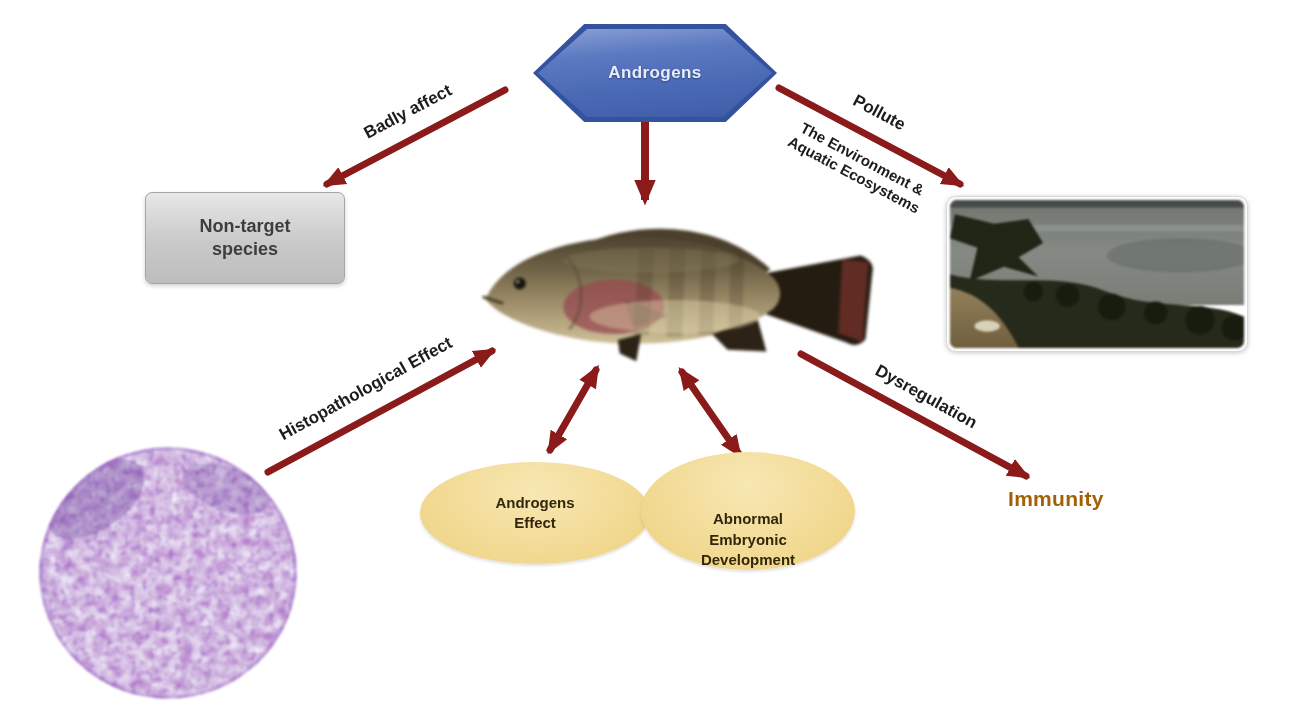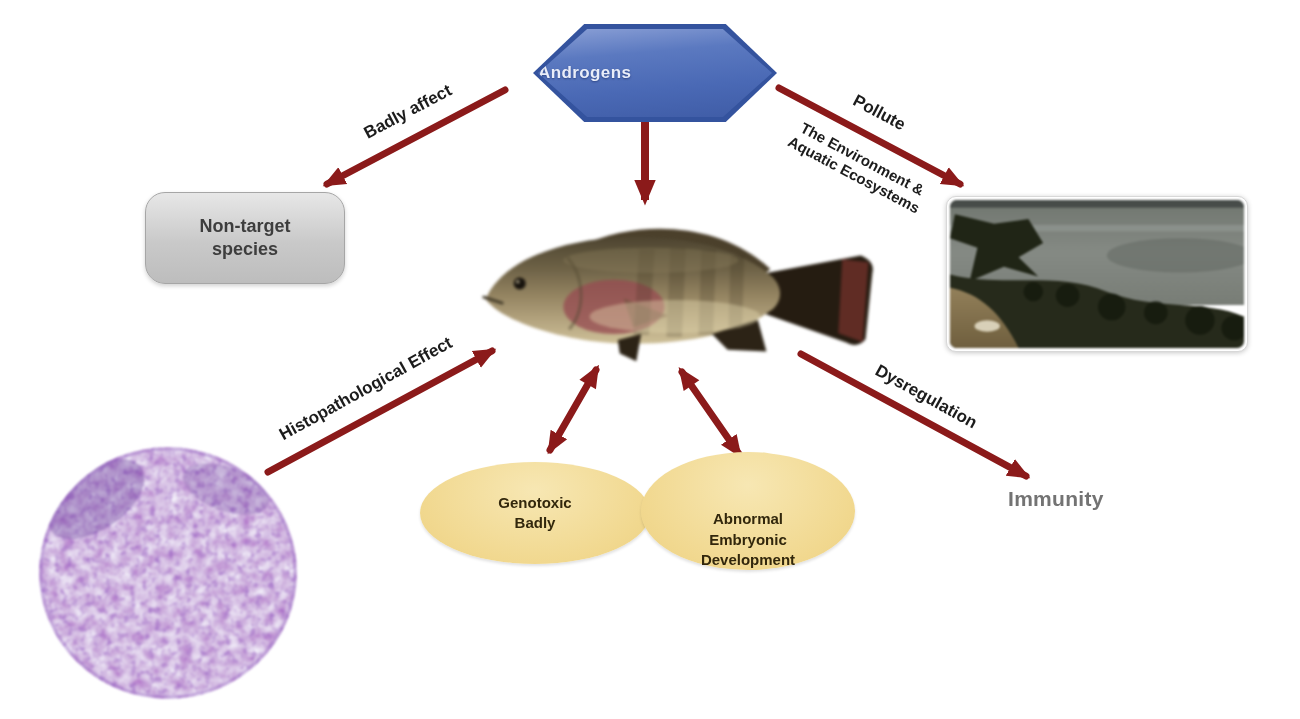--- a/index.html
+++ b/index.html
@@ -16,32 +16,32 @@
   
   .hex-outer {
     left:533px; top:24px; width:244px; height:98px; z-index:2;
     background:#34539e;
     clip-path:polygon(21% 0%, 79% 0%, 100% 50%, 79% 100%, 21% 100%, 0% 50%);
   }
   .hex-inner {
     position:absolute; inset:5px;
     background:linear-gradient(175deg,#8ba0d6 0%,#5b79c0 30%,#4a69b5 65%,#3f5ca6 100%);
     clip-path:polygon(21% 0%, 79% 0%, 100% 50%, 79% 100%, 21% 100%, 0% 50%);
-    display:flex; align-items:center; justify-content:flex-start;
+    display:flex; align-items:center; justify-content:center;
   }
   .hex-label {
     color:#e9edf9; font-weight:700; font-size:17px; letter-spacing:0.4px;
     text-shadow:0 1px 2px rgba(25,45,105,0.65);
   }
 
   
   .nontarget {
     left:145px; top:192px; width:198px; height:90px; z-index:2;
     background:linear-gradient(180deg,#e7e7e7 0%,#c9c9c9 55%,#bdbdbd 100%);
-    border:1px solid #a6a6a6; border-radius:20px;
+    border:1px solid #a6a6a6; border-radius:7px;
     box-shadow:0 2px 4px rgba(0,0,0,0.18);
     display:flex; align-items:center; justify-content:center;
   }
   .nontarget-label {
     width:150px; text-align:center; color:#3d3d3d;
     font-weight:700; font-size:18px; line-height:1.3;
   }
 
   
   .y-ellipse {
@@ -66,21 +66,21 @@
   .lab-badly  { left:408px; top:112px; transform:translate(-50%,-50%) rotate(-28deg); }
   .lab-pollute{ left:879px; top:113px; transform:translate(-50%,-50%) rotate(28deg); }
   .lab-pollute-sub {
     left:858px; top:167px; transform:translate(-50%,-50%) rotate(28deg);
     font-size:15px; line-height:1.2; text-align:center;
   }
   .lab-histo  { left:366px; top:389px; transform:translate(-50%,-50%) rotate(-29deg); }
   .lab-dysreg { left:926px; top:397px; transform:translate(-50%,-50%) rotate(29deg); }
 
   .immunity-label {
-    left:1008px; top:487px; z-index:3; color:#737373;
+    left:1008px; top:487px; z-index:3; color:#a16207;
     font-weight:700; font-size:21px; letter-spacing:0.3px;
   }
 
   
   .fish-svg  { left:476px; top:206px; width:408px; height:162px; z-index:2; filter:blur(1.4px) saturate(0.95); }
   .photo-frame {
     left:946px; top:196px; width:302px; height:156px; z-index:2;
     background:#ffffff; border:1px solid #d8d8d8; border-radius:10px;
     box-shadow:0 1px 5px rgba(0,0,0,0.22); padding:3px; box-sizing:border-box;
   }
@@ -124,21 +124,21 @@
   <div class="abs arrow-label lab-pollute">Pollute</div>
   <div class="abs arrow-label lab-pollute-sub">
     <div>The Environment &amp;</div>
     <div>Aquatic Ecosystems</div>
   </div>
   <div class="abs arrow-label lab-histo">Histopathological Effect</div>
   <div class="abs arrow-label lab-dysreg">Dysregulation</div>
   <div class="abs immunity-label">Immunity</div>
 
   <div class="abs y-ellipse geno">
-    <div class="y-label">Genotoxic Badly</div>
+    <div class="y-label">Androgens Effect</div>
   </div>
   <div class="abs y-ellipse embr">
     <div class="y-label">Abnormal Embryonic Development</div>
   </div>
 
   <svg class="abs fish-svg" viewBox="0 0 420 165">
     <defs>
       <linearGradient id="bodyG" x1="0" y1="0" x2="0" y2="1">
         <stop offset="0" stop-color="#4d442f"></stop>
         <stop offset="0.3" stop-color="#6f6245"></stop>

